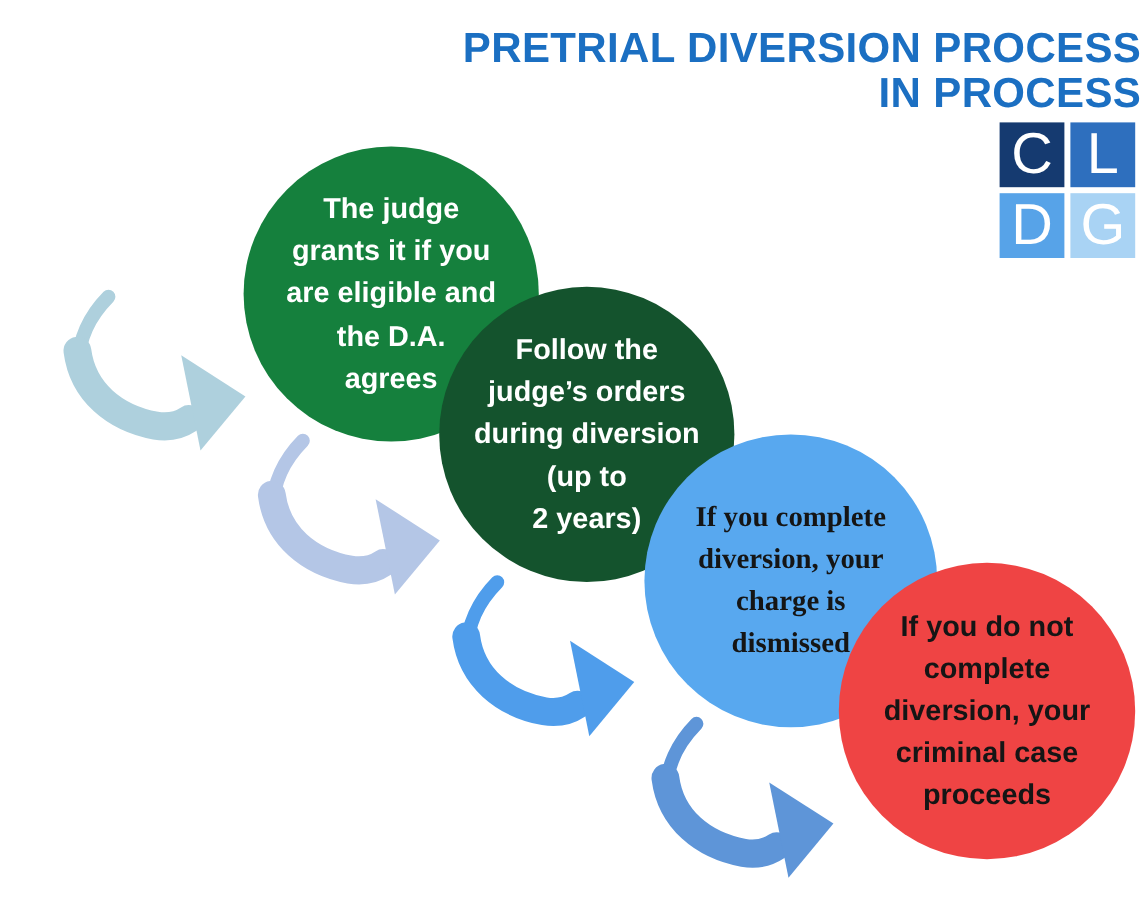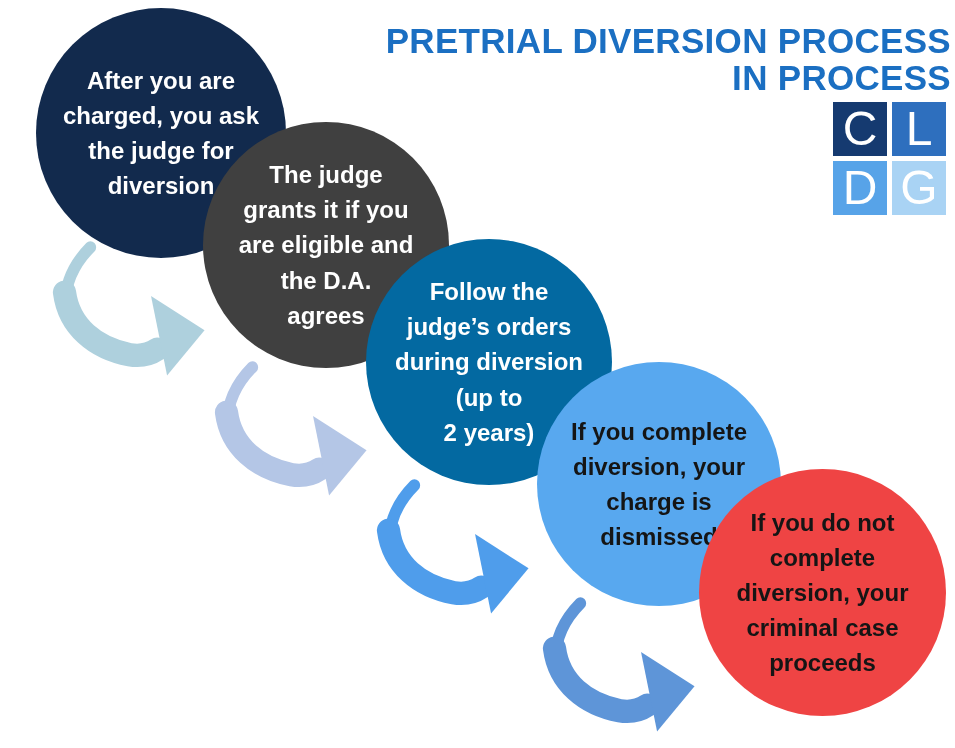--- a/index.html
+++ b/index.html
@@ -87,41 +87,35 @@
     </svg>
   </div>
   <div class="arrow a4" style="color: rgb(94, 149, 216);">
     <svg viewBox="0 0 185 155" preserveAspectRatio="none" aria-hidden="true">
       <path d="M52,8 C34,26 24,48 24,70" fill="none" stroke="currentColor" stroke-width="13" stroke-linecap="round"></path>
       <path d="M23,58 C28,96 58,120 96,127 C108,129 118,127 127,121" fill="none" stroke="currentColor" stroke-width="26" stroke-linecap="round"></path>
       <polygon points="120,62 180,100 138,150" fill="currentColor"></polygon>
     </svg>
   </div>
 
-  <div class="circle c1" style="background: rgb(18, 42, 77); color: rgb(255, 255, 255);">
-    <div class="step-text">After you are
-charged, you ask
-the judge for
-diversion</div>
-  </div>
-  <div class="circle c2" style="background: #404040; color: rgb(255, 255, 255);">
+  <div class="circle c2" style="background: #15803d; color: rgb(255, 255, 255);">
     <div class="step-text">The judge
 grants it if you
 are eligible and
 the D.A.
 agrees</div>
   </div>
-  <div class="circle c3" style="background: #0369a1; color: rgb(255, 255, 255); justify-content: center;">
+  <div class="circle c3" style="background: #14532d; color: rgb(255, 255, 255); justify-content: center;">
     <div class="step-text">Follow the
 judge’s orders
 during diversion
 (up to
 2 years)</div>
   </div>
-  <div class="circle c4" style="background: rgb(88, 168, 239); color: rgb(21, 21, 21);">
+  <div class="circle c4" style="background: rgb(88, 168, 239); color: rgb(21, 21, 21); font-family: Liberation Serif, serif;">
     <div class="step-text">If you complete
 diversion, your
 charge is
 dismissed</div>
   </div>
   <div class="circle c5" style="background: #ef4444; color: rgb(21, 21, 21);">
     <div class="step-text">If you do not
 complete
 diversion, your
 criminal case

